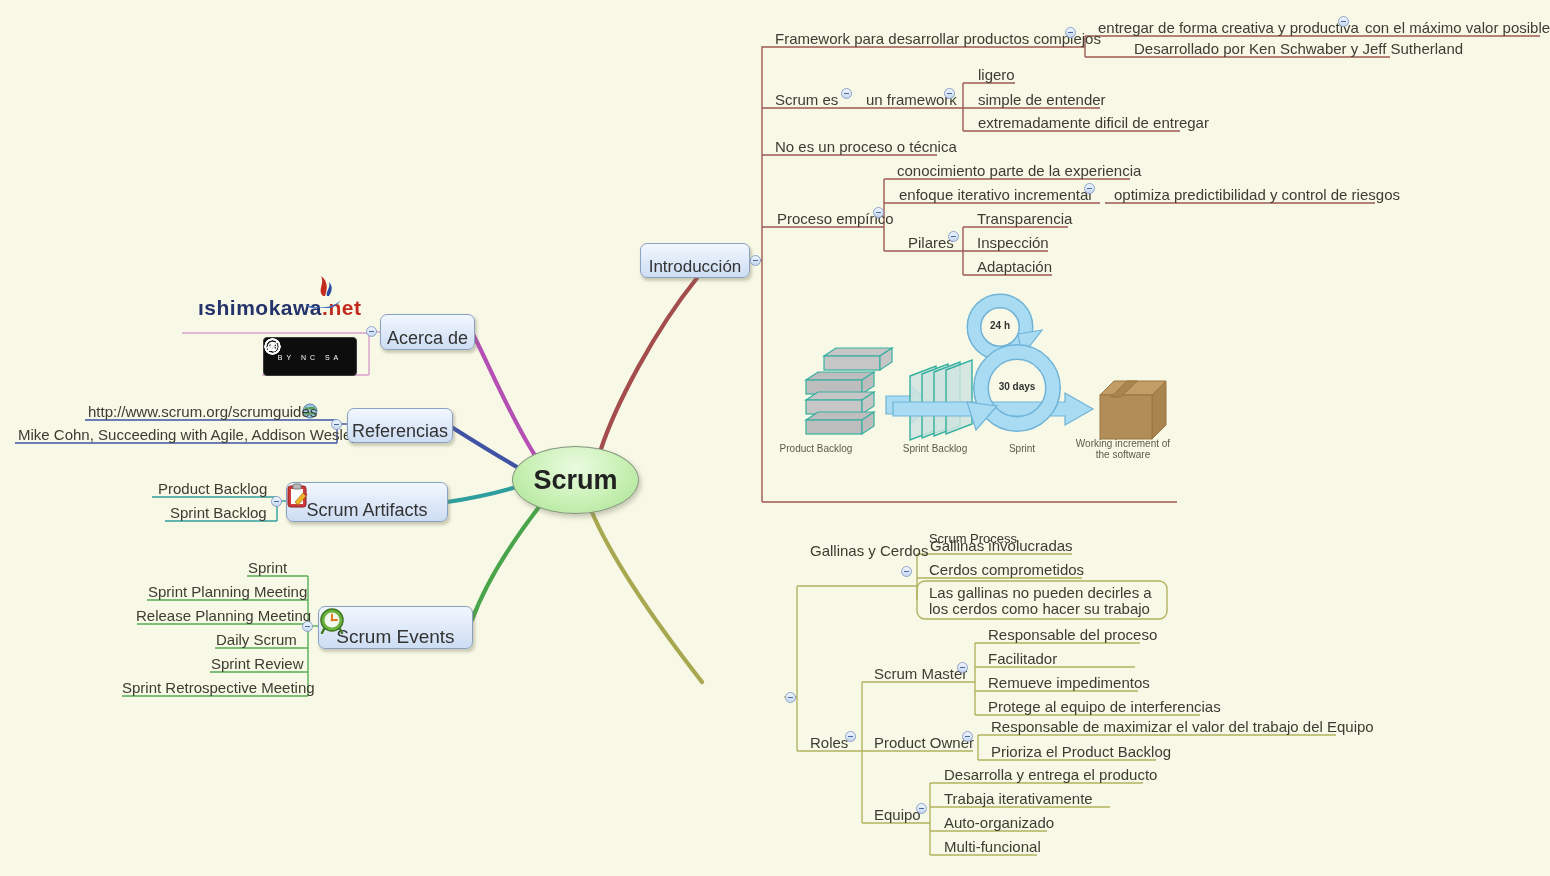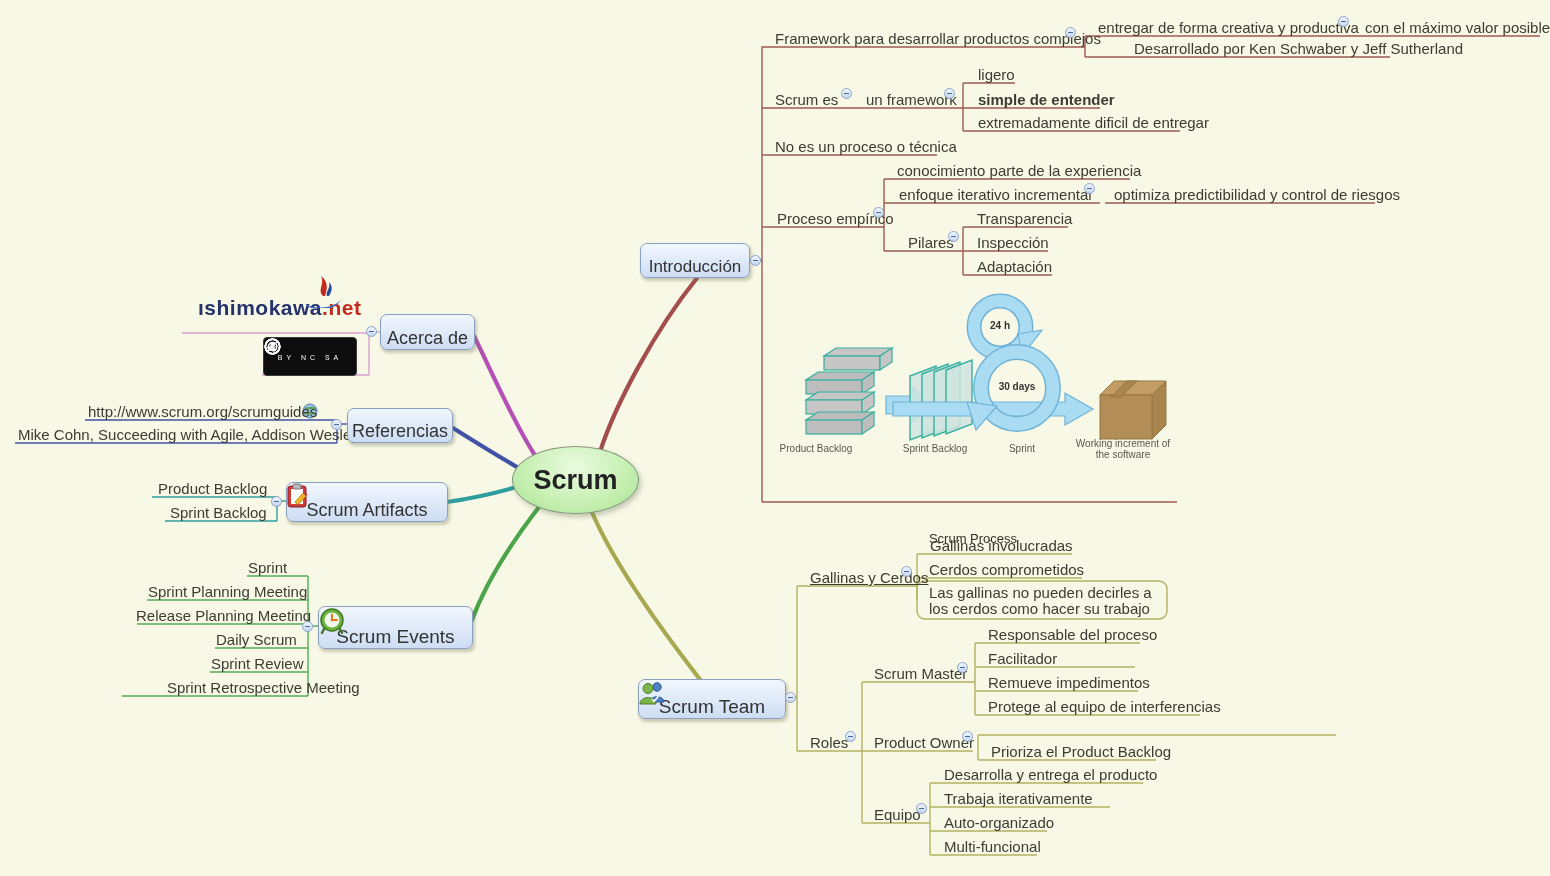--- a/index.html
+++ b/index.html
@@ -205,30 +205,20 @@
       <circle cx="13" cy="13" r="11" fill="#6db33f" stroke="#417822" stroke-width="1.5"></circle>
       <circle cx="13" cy="13" r="7.5" fill="#f3f8ee"></circle>
       <path d="M13,13 L13,7.5" stroke="#e07b1f" stroke-width="2" stroke-linecap="round"></path>
       <path d="M13,13 L18,13" stroke="#e07b1f" stroke-width="2" stroke-linecap="round"></path>
       <circle cx="13" cy="13" r="1.4" fill="#e07b1f"></circle>
       <path d="M5,22 L3,26 M21,22 L23,26" stroke="#417822" stroke-width="2.4" stroke-linecap="round"></path>
     </svg>
     <span>Scrum Events</span>
   </div>
 
-  <div class="node" style="left:638px;top:679px;width:146px;height:38px;font-size:19px;">
-    <svg width="27" height="25" viewBox="0 0 27 25">
-      <circle cx="18" cy="7" r="4.2" fill="#4f81c7" stroke="#2d5a9e"></circle>
-      <path d="M11,22 C11,15 25,15 25,22 Z" fill="#4f81c7" stroke="#2d5a9e"></path>
-      <circle cx="9" cy="8.5" r="5" fill="#7ab648" stroke="#4c7c26"></circle>
-      <path d="M1,24 C1,15.5 17,15.5 17,24 Z" fill="#7ab648" stroke="#4c7c26"></path>
-      <path d="M13,19 l2.2,2.2 L19.5,16" fill="none" stroke="#fff" stroke-width="1.6"></path>
-    </svg>
-    <span>Scrum Team</span>
-  </div>
 
   <div class="minus" style="left:750px;top:255px;"></div>
   <div class="minus" style="left:366px;top:326px;"></div>
   <div class="minus" style="left:331px;top:419px;"></div>
   <div class="minus" style="left:271px;top:496px;"></div>
   <div class="minus" style="left:302px;top:621px;"></div>
   <div class="minus" style="left:785px;top:692px;"></div>
   <div class="minus" style="left:1065px;top:27px;"></div>
   <div class="minus" style="left:1338px;top:16px;"></div>
   <div class="minus" style="left:841px;top:88px;"></div>
@@ -242,21 +232,21 @@
   <div class="minus" style="left:962px;top:731px;"></div>
   <div class="minus" style="left:916px;top:803px;"></div>
 
   <div class="t" style="left:775px;top:30px;">Framework para desarrollar productos complejos</div>
   <div class="t" style="left:1098px;top:19px;">entregar de forma creativa y productiva</div>
   <div class="t" style="left:1365px;top:19px;">con el máximo valor posible</div>
   <div class="t" style="left:1134px;top:40px;">Desarrollado por Ken Schwaber y Jeff Sutherland</div>
   <div class="t" style="left:978px;top:66px;">ligero</div>
   <div class="t" style="left:775px;top:91px;text-align:center;">Scrum es</div>
   <div class="t" style="left:866px;top:91px;">un framework</div>
-  <div class="t" style="left:978px;top:91px;font-weight:bold;">simple de entender</div>
+  <div class="t" style="left:978px;top:91px;">simple de entender</div>
   <div class="t" style="left:978px;top:114px;">extremadamente dificil de entregar</div>
   <div class="t" style="left:775px;top:138px;">No es un proceso o técnica</div>
   <div class="t" style="left:897px;top:162px;">conocimiento parte de la experiencia</div>
   <div class="t" style="left:899px;top:186px;">enfoque iterativo incremental</div>
   <div class="t" style="left:1114px;top:186px;">optimiza predictibilidad y control de riesgos</div>
   <div class="t" style="left:777px;top:210px;">Proceso empírico</div>
   <div class="t" style="left:977px;top:210px;">Transparencia</div>
   <div class="t" style="left:908px;top:234px;">Pilares</div>
   <div class="t" style="left:977px;top:234px;">Inspección</div>
   <div class="t" style="left:977px;top:258px;">Adaptación</div>
@@ -302,33 +292,34 @@
   <div class="t" style="left:18px;top:426px;">Mike Cohn, Succeeding with Agile, Addison Wesley</div>
 
   <div class="t" style="left:158px;top:480px;">Product Backlog</div>
   <div class="t" style="left:170px;top:504px;">Sprint Backlog</div>
 
   <div class="t" style="left:248px;top:559px;">Sprint</div>
   <div class="t" style="left:148px;top:583px;">Sprint Planning Meeting</div>
   <div class="t" style="left:136px;top:607px;">Release Planning Meeting</div>
   <div class="t" style="left:216px;top:631px;">Daily Scrum</div>
   <div class="t" style="left:211px;top:655px;">Sprint Review</div>
-  <div class="t" style="left:122px;top:679px;margin-left:45px;">Sprint Retrospective Meeting</div>
-
-  <div class="t" style="left:810px;top:569px;text-decoration:underline;">Gallinas y Cerdos</div>
+  <div class="t" style="left:122px;top:679px;">Sprint Retrospective Meeting</div>
+
+  <div class="t" style="left:810px;top:542px;">Gallinas y Cerdos</div>
   <div class="t" style="left:930px;top:537px;">Gallinas involucradas</div>
   <div class="t" style="left:929px;top:561px;">Cerdos comprometidos</div>
   <div class="t wrap" style="left:929px;top:585px;width:240px;">Las gallinas no pueden decirles a los cerdos como hacer su trabajo</div>
   <div class="t" style="left:810px;top:734px;">Roles</div>
   <div class="t" style="left:874px;top:665px;">Scrum Master</div>
   <div class="t" style="left:988px;top:626px;">Responsable del proceso</div>
   <div class="t" style="left:988px;top:650px;">Facilitador</div>
   <div class="t" style="left:988px;top:674px;">Remueve impedimentos</div>
   <div class="t" style="left:988px;top:698px;">Protege al equipo de interferencias</div>
   <div class="t" style="left:874px;top:734px;">Product Owner</div>
+  <div class="t" style="left:991px;top:718px;">Responsable de maximizar el valor del trabajo del Equipo</div>
   <div class="t" style="left:991px;top:743px;">Prioriza el Product Backlog</div>
   <div class="t" style="left:874px;top:806px;">Equipo</div>
   <div class="t" style="left:944px;top:766px;">Desarrolla y entrega el producto</div>
   <div class="t" style="left:944px;top:790px;">Trabaja iterativamente</div>
   <div class="t" style="left:944px;top:814px;">Auto-organizado</div>
   <div class="t" style="left:944px;top:838px;">Multi-funcional</div>
 
 </div>
 
 </body></html>

